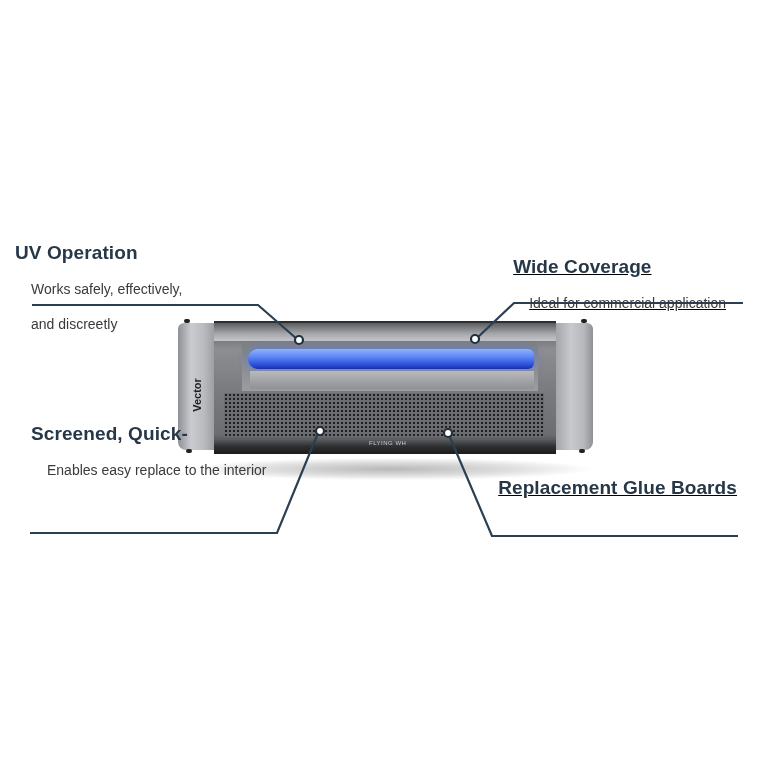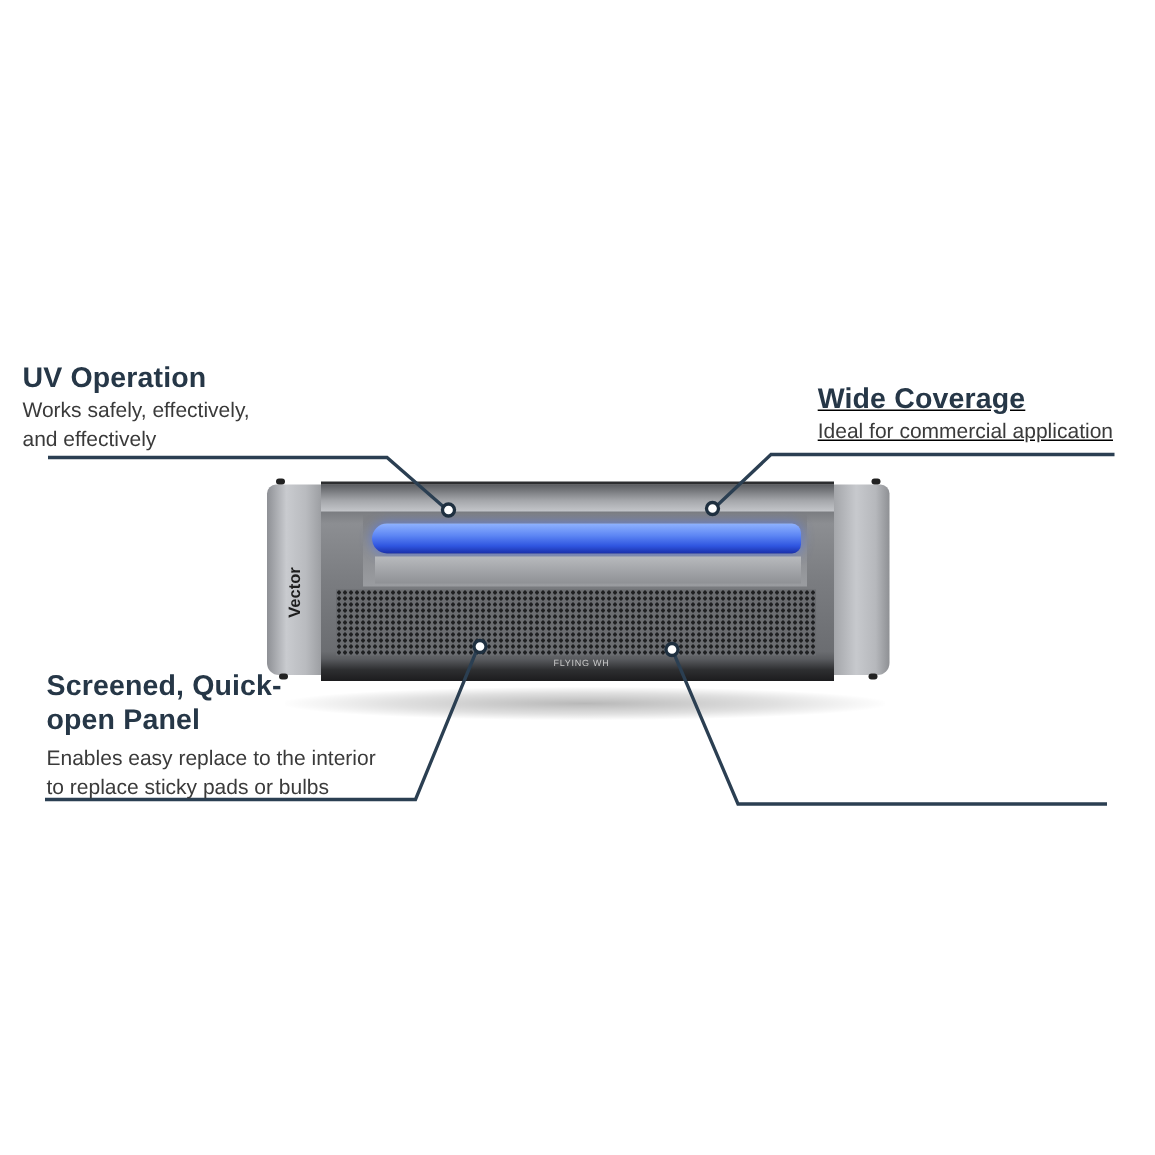--- a/index.html
+++ b/index.html
@@ -1,20 +1,20 @@
 <!DOCTYPE html>
 <html><head>
 <meta charset="utf-8">
 <style>
   html, body { margin: 0; padding: 0; background: #ffffff; }
   body { width: 770px; height: 770px; position: relative; overflow: hidden;
          font-family: "Liberation Sans", "DejaVu Sans", sans-serif; }
   .callout { position: absolute; }
   .callout h2 { margin: 0; font-size: 19px; font-weight: 700; color: #263747; letter-spacing: 0.1px; line-height: 23px; }
-  .callout p { margin: 0; font-size: 14px; color: #3a3a3a; line-height: 19px; }
+  .callout p { margin: 16px; font-size: 14px; color: #3a3a3a; line-height: 19px; }
   .right { text-align: left; text-decoration: underline; }
   #lines { position: absolute; left: 0; top: 0; }
 
   
   .device { position: absolute; left: 178px; top: 321px; width: 415px; height: 131px; }
   .shadow { position: absolute; left: 190px; top: 458px; width: 400px; height: 22px;
             background: radial-gradient(ellipse at center, rgba(0,0,0,0.28) 0%, rgba(0,0,0,0.12) 45%, rgba(0,0,0,0) 72%); }
   .endcap { position: absolute; top: 2px; width: 37px; height: 127px;
             background: linear-gradient(90deg, #8e9095 0%, #c9cbcf 35%, #b9bbbf 70%, #9a9ca0 100%); }
   .endcap.left { left: 0; border-radius: 6px 0 0 8px; }
@@ -84,29 +84,28 @@
     <circle cx="299" cy="340" r="4"></circle>
     <circle cx="475" cy="339" r="4"></circle>
     <circle cx="320" cy="431" r="4"></circle>
     <circle cx="448" cy="433" r="4"></circle>
   </g>
 </svg>
 
 <div class="callout" style="left:15px; top:241px;">
   <h2>UV Operation</h2>
   <p>Works safely, effectively,</p>
-  <p>and effectively</p>
+  <p>and discreetly</p>
 </div>
 
 <div class="callout right" style="right:28px; top:255px;">
   <h2>Wide Coverage</h2>
   <p>Ideal for commercial application</p>
 </div>
 
-<div class="callout" style="left:31px; top:446px;">
+<div class="callout" style="left:31px; top:422px;">
   <h2>Screened, Quick-</h2>
-  <h2 style="margin-bottom:4px;">open Panel</h2>
   <p>Enables easy replace to the interior</p>
-  <p>to replace sticky pads or bulbs</p>
 </div>
 
 <div class="callout right" style="right:33px; top:476px;">
+  <h2>Replacement Glue Boards</h2>
 </div>
 
 </body></html>

